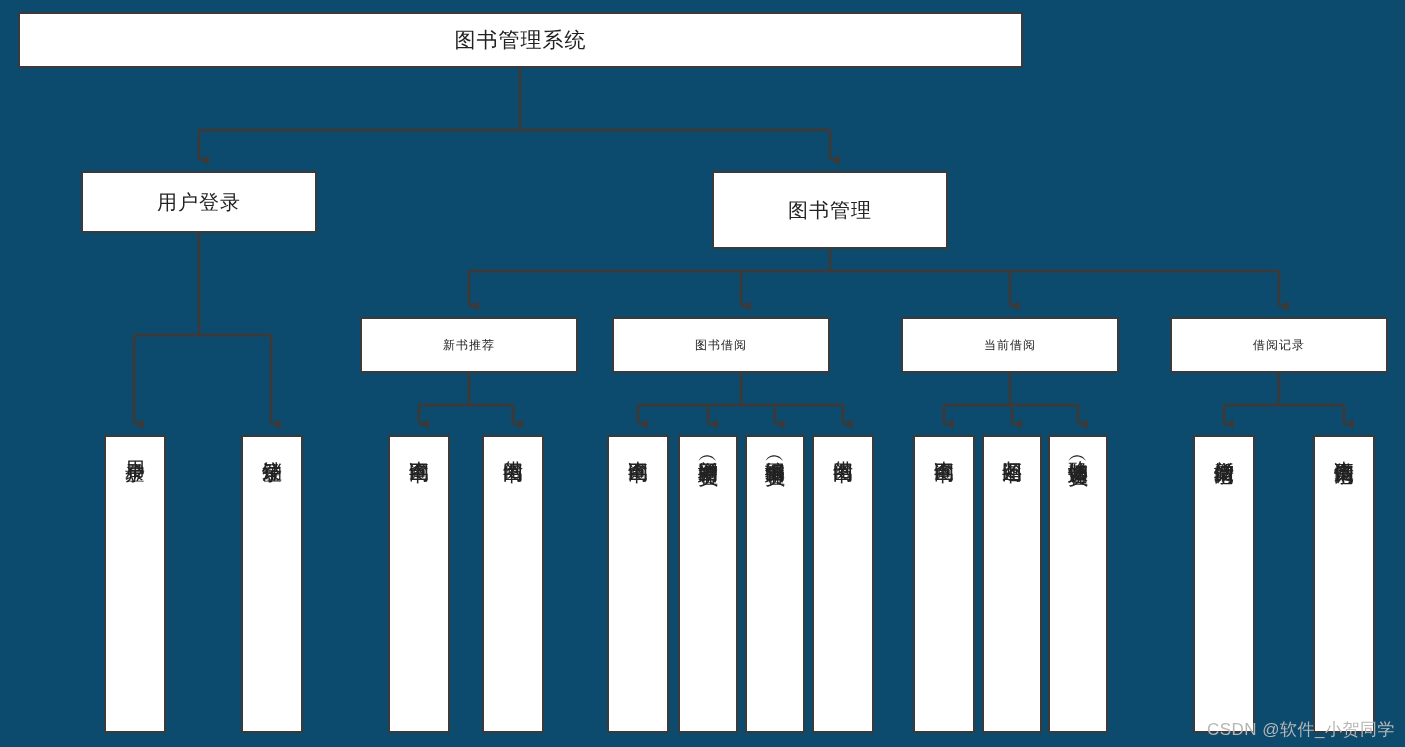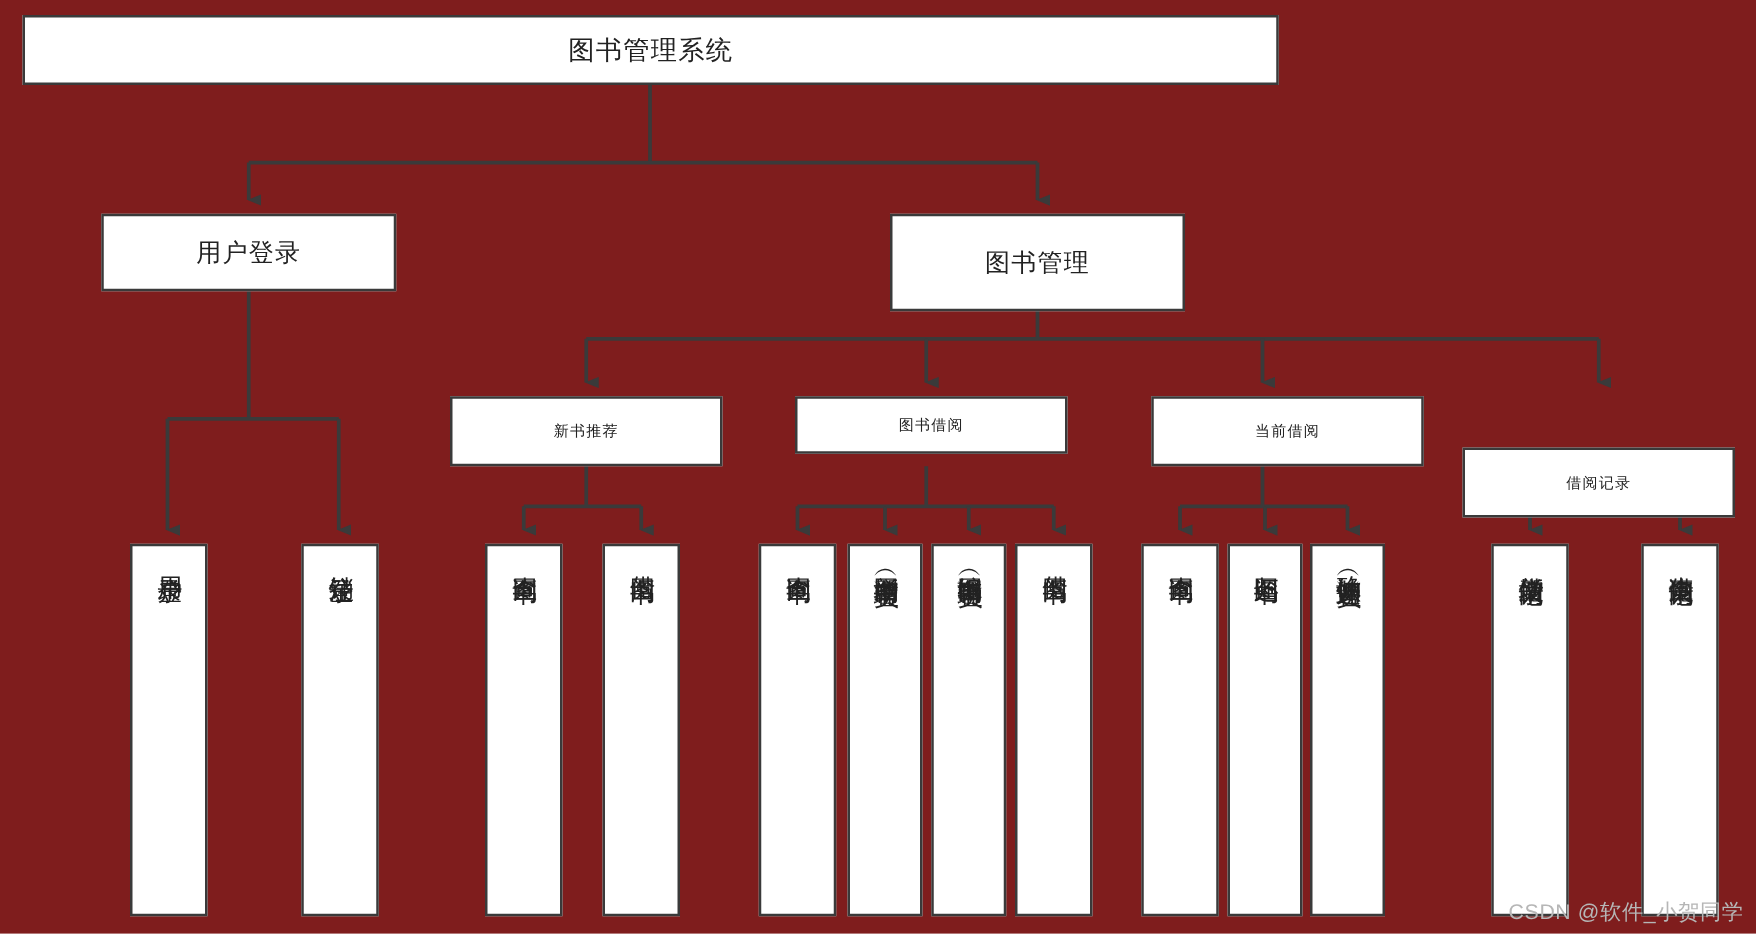--- a/index.html
+++ b/index.html
@@ -8,21 +8,21 @@
     background: #ffffff;
   }
   body {
     font-family: "Liberation Sans", "DejaVu Sans", sans-serif;
     color: #222222;
   }
   #canvas {
     position: relative;
     width: 1405px;
     height: 747px;
-    background: #7f1d1d;
+    background: #0c4a6e;
     overflow: hidden;
   }
   #edges {
     position: absolute;
     left: 0;
     top: 0;
     width: 1405px;
     height: 747px;
   }
   .node {
@@ -136,27 +136,27 @@
   <div class="node level2" style="left:81px; top:171px; width:236px; height:62px;">
     <span class="htext">用户登录</span>
   </div>
   <div class="node level2" style="left:712px; top:171px; width:236px; height:78px;">
     <span class="htext">图书管理</span>
   </div>
 
   <div class="node level3" style="left:360px; top:317px; width:218px; height:56px;">
     <span class="htext">新书推荐</span>
   </div>
-  <div class="node level3" style="left:636px; top:317px; width:218px; height:46px;">
+  <div class="node level3" style="left:612px; top:317px; width:218px; height:56px;">
     <span class="htext">图书借阅</span>
   </div>
-  <div class="node level3" style="left:901px; top:317px; width:218px; height:56px;margin-left:20px;">
+  <div class="node level3" style="left:901px; top:317px; width:218px; height:56px;">
     <span class="htext">当前借阅</span>
   </div>
-  <div class="node level3" style="left:1170px; top:317px; width:218px; height:56px;margin-top:41px;">
+  <div class="node level3" style="left:1170px; top:317px; width:218px; height:56px;">
     <span class="htext">借阅记录</span>
   </div>
 
   <div class="node leaf" style="left:104px; top:435px; width:62px; height:298px;">
     <span class="vtext">用户登录</span>
   </div>
   <div class="node leaf" style="left:241px; top:435px; width:62px; height:298px;">
     <span class="vtext">注销登录</span>
   </div>
   <div class="node leaf" style="left:388px; top:435px; width:62px; height:298px;">

